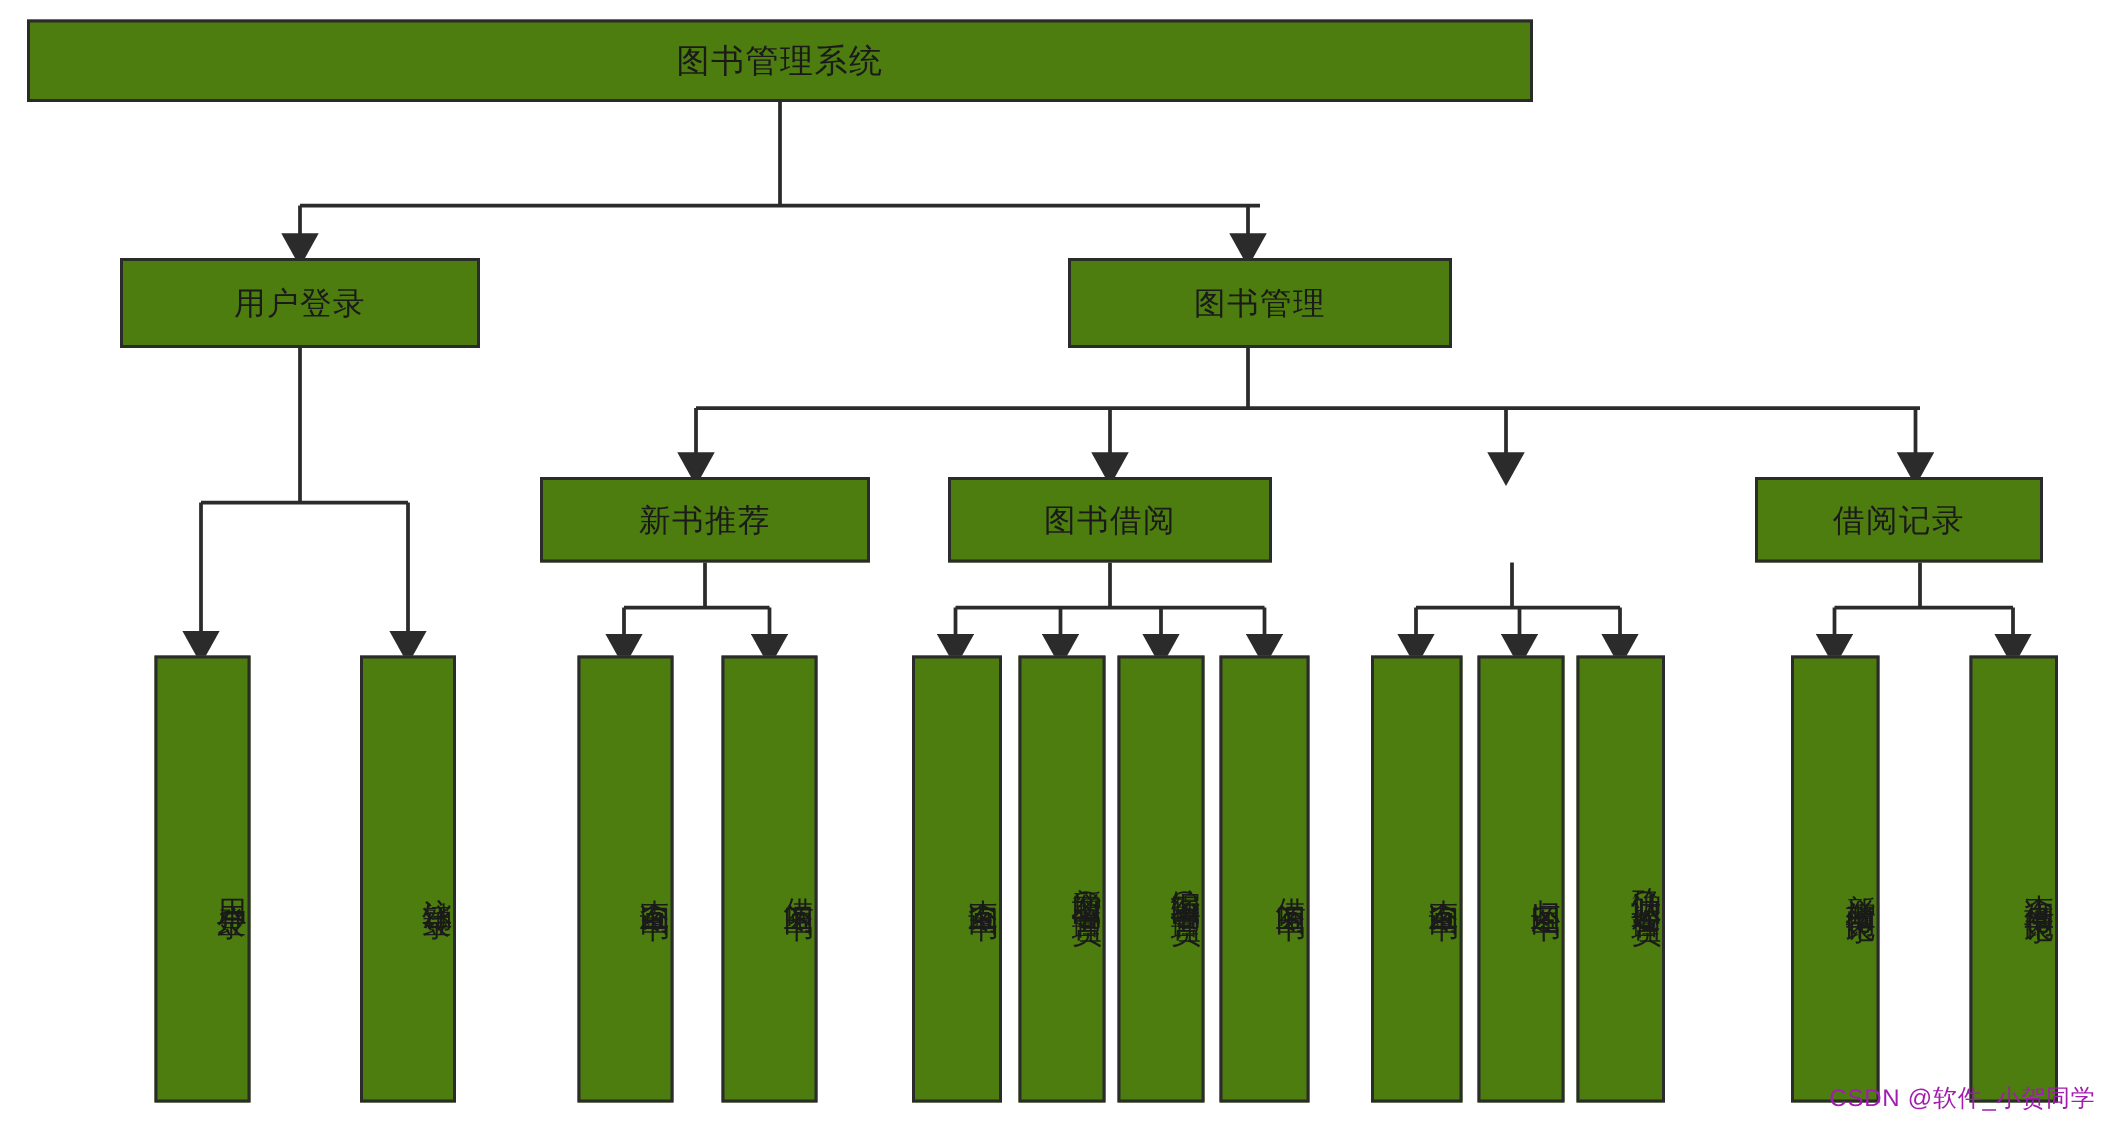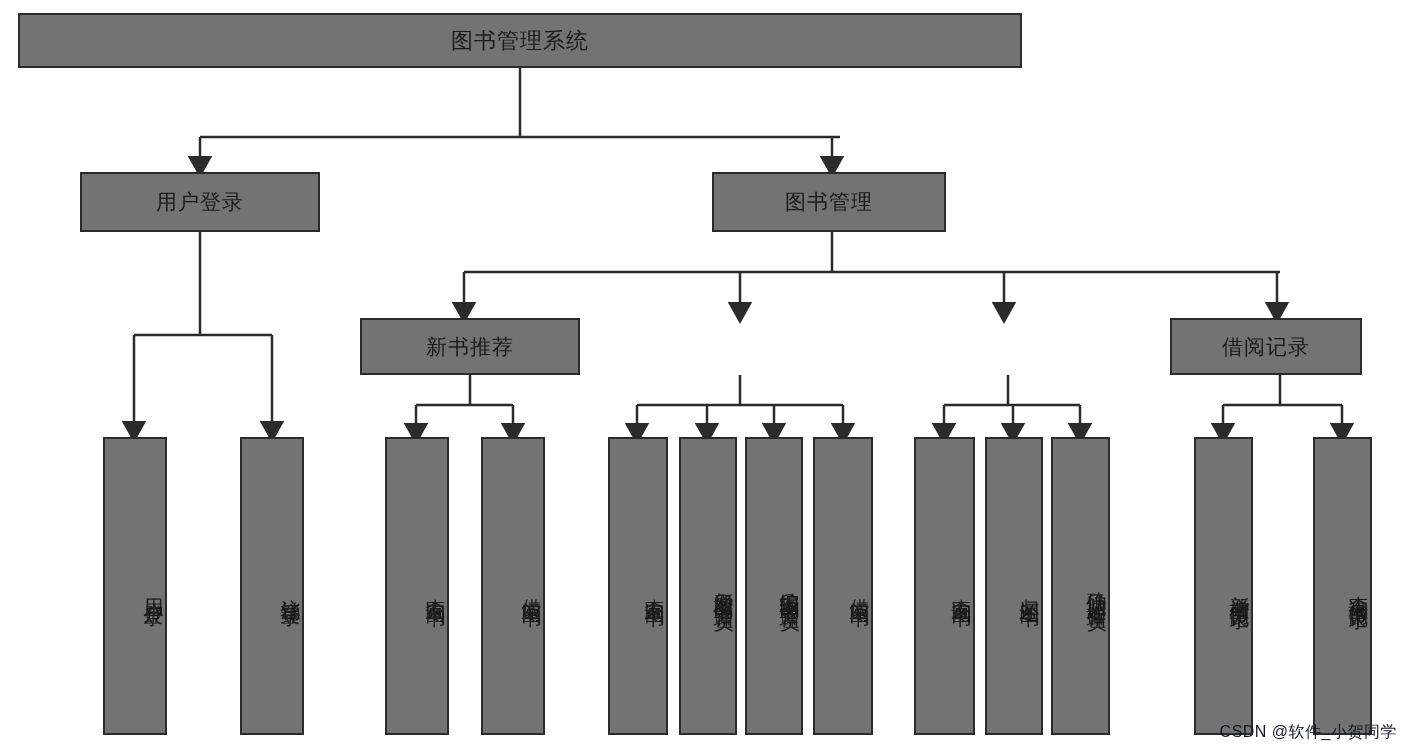--- a/index.html
+++ b/index.html
@@ -1,24 +1,24 @@
 <!DOCTYPE html>
 <html><head>
 <meta charset="utf-8">
 <style>
   html,body{margin:0;padding:0;background:#ffffff;}
   body{font-family:"Liberation Sans","DejaVu Sans",sans-serif;}
   #stage{position:relative;width:1405px;height:747px;background:#ffffff;overflow:hidden;}
   #wires{position:absolute;left:0;top:0;width:1405px;height:747px;}
-  .node{position:absolute;box-sizing:border-box;background:#737373;border:2px solid #2b2b2b;display:flex;align-items:center;justify-content:center;color:#1a1a1a;}
+  .node{position:absolute;box-sizing:border-box;background:#4d7c0f;border:2px solid #2b2b2b;display:flex;align-items:center;justify-content:center;color:#1a1a1a;}
   .node.h{font-size:21px;letter-spacing:1px;}
   .node.root{font-size:22px;}
   .node.v{writing-mode:vertical-rl;text-orientation:upright;font-size:20px;letter-spacing:3px;padding-top:6px;line-height:1.15;align-items:flex-start;justify-content:center;}
   .node.v span{display:block;}
-  .wm{position:absolute;right:8px;bottom:4px;font-size:16px;color:#0f172a;letter-spacing:0.5px;white-space:nowrap;}
+  .wm{position:absolute;right:8px;bottom:4px;font-size:16px;color:#a21caf;letter-spacing:0.5px;white-space:nowrap;}
 </style>
 </head>
 <body>
 
 <div id="stage">
 
   <svg id="wires" viewBox="0 0 1405 747">
     <defs>
       <marker id="ah" markerWidth="10" markerHeight="10" refX="1" refY="5" orient="auto" markerUnits="strokeWidth">
         <path d="M0,0 L0,10 L9,5 z" fill="#2b2b2b"></path>
@@ -68,26 +68,29 @@
     </g>
   </svg>
 
   <div class="node root h" style="left:18px;top:13px;width:1004px;height:55px;">
     <span>图书管理系统</span>
   </div>
 
   <div class="node h" style="left:80px;top:172px;width:240px;height:60px;">
     <span>用户登录</span>
   </div>
-  <div class="node h" style="left:712px;top:172px;width:234px;height:60px;">
+  <div class="node h" style="left:712px;top:172px;width:256px;height:60px;">
     <span>图书管理</span>
   </div>
 
   <div class="node h" style="left:360px;top:318px;width:220px;height:57px;">
     <span>新书推荐</span>
+  </div>
+  <div class="node h" style="left:632px;top:318px;width:216px;height:57px;">
+    <span>图书借阅</span>
   </div>
   <div class="node h" style="left:1170px;top:318px;width:192px;height:57px;">
     <span>借阅记录</span>
   </div>
 
   <div class="node v" style="left:103px;top:437px;width:64px;height:298px;">
     <span>用户登录</span>
   </div>
   <div class="node v" style="left:240px;top:437px;width:64px;height:298px;">
     <span>注销登录</span>

